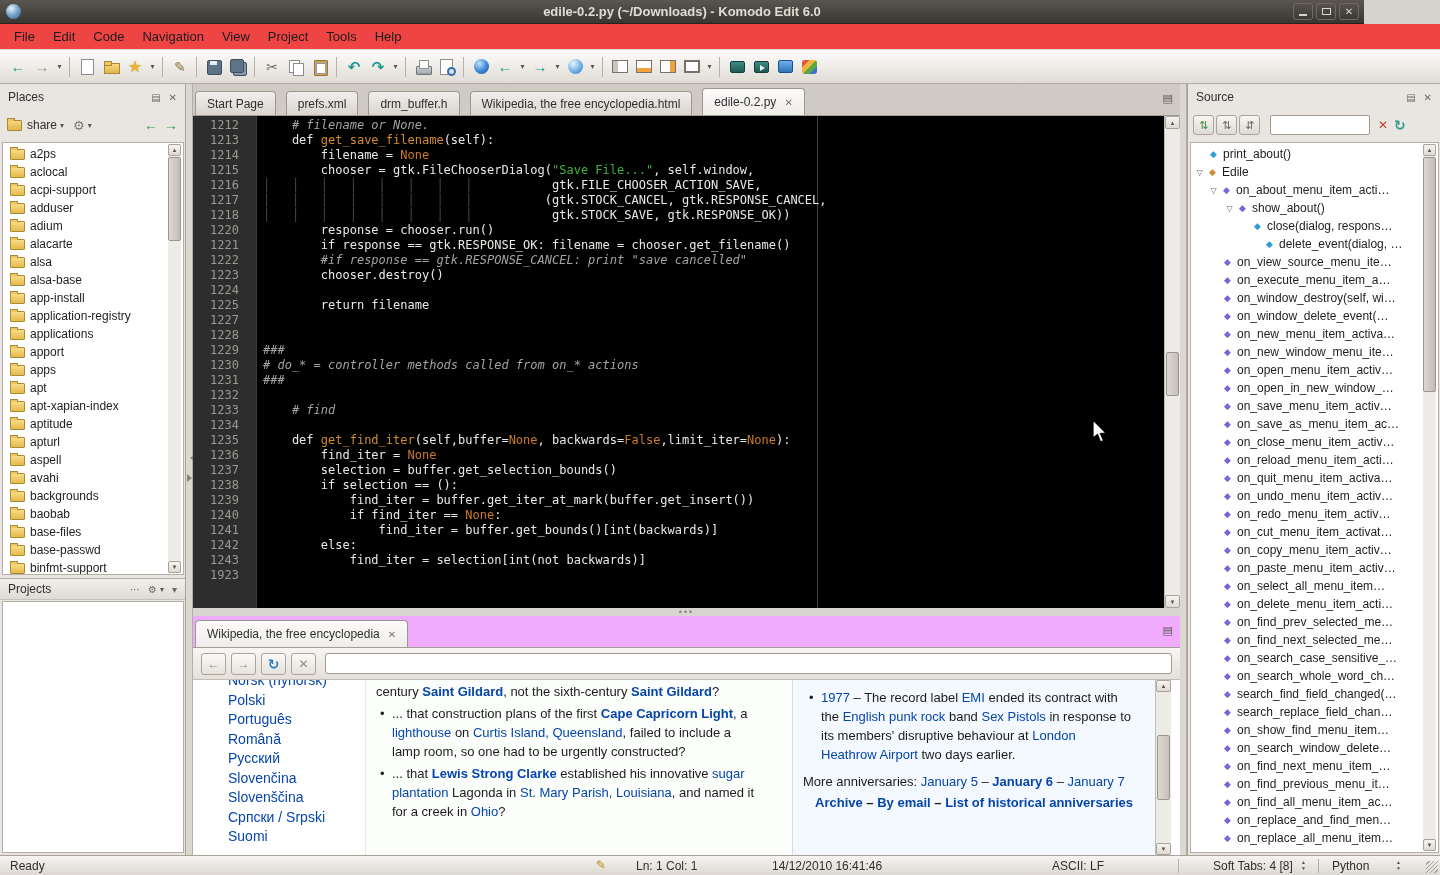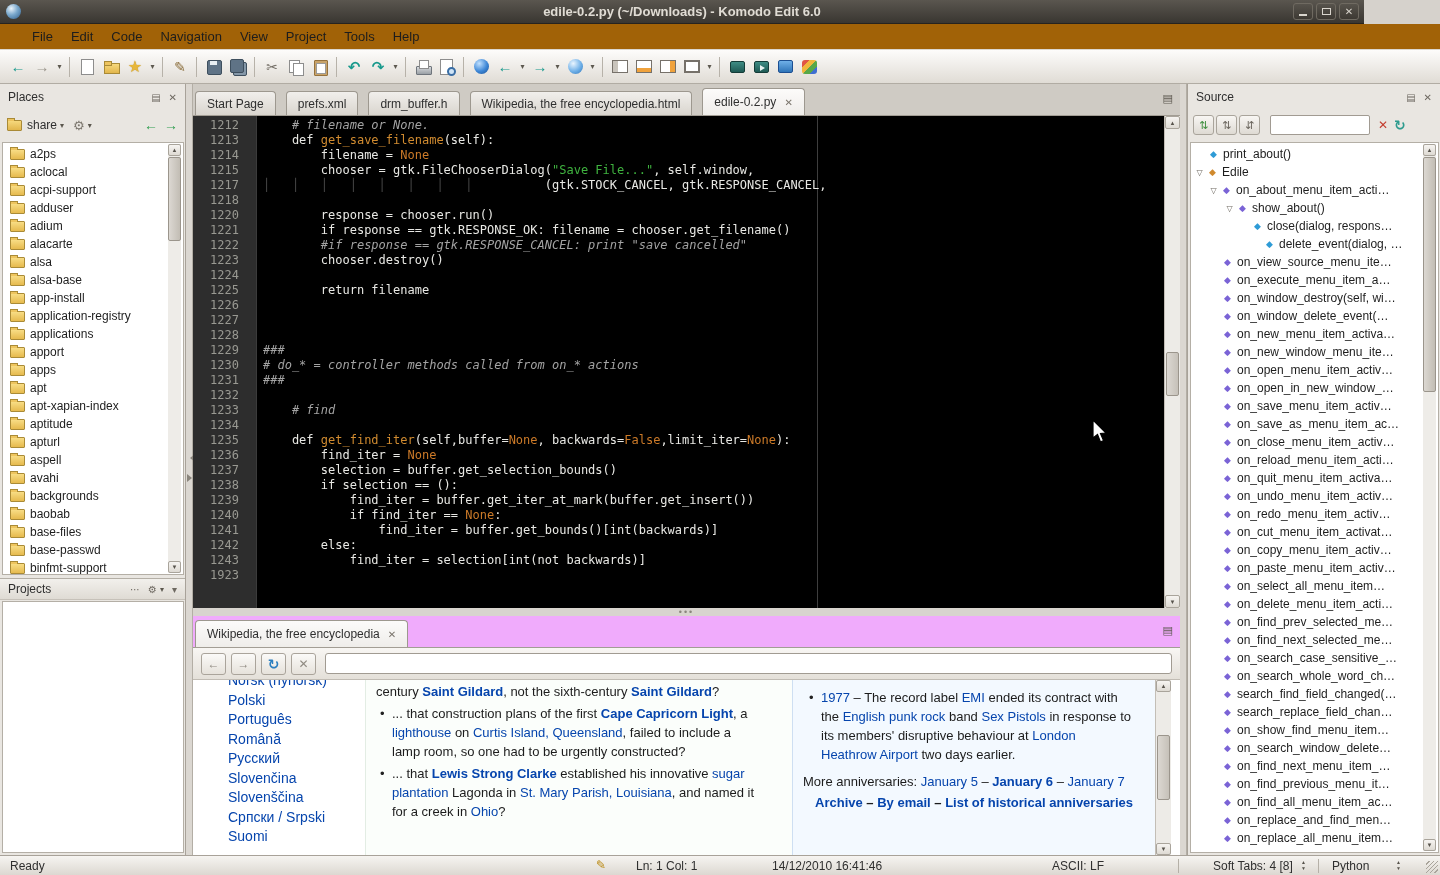--- a/index.html
+++ b/index.html
@@ -16,22 +16,22 @@
     background:radial-gradient(circle at 35% 30%,#eaf3fa,#7aa8cc 45%,#2d5c8a)}
   .title-text{flex:1;text-align:center;font-size:13px;font-weight:bold;color:#e0dcd4}
   .win-btns{position:absolute;right:5px;top:3px;display:flex;gap:3px}
   .winb{width:20px;height:17px;border:1px solid #6f6a61;border-radius:3px;
     background:linear-gradient(#57534c,#3d3933);color:#d9d5cd;font-size:10px;
     display:flex;align-items:center;justify-content:center}
   .wb-min{width:8px;height:2px;background:#d9d5cd;margin-top:7px}
   .wb-max{width:9px;height:7px;border:1px solid #d9d5cd}
 
   
-  .menubar{position:absolute;left:0;top:24px;width:1440px;height:26px;background:#a16207;
-    border-bottom:1px solid #dbd7d0;display:flex;align-items:center;padding-left:23px}
+  .menubar{position:absolute;left:0;top:24px;width:1440px;height:26px;background:#ef4444;
+    border-bottom:1px solid #dbd7d0;display:flex;align-items:center;padding-left:5px}
   .menu-item{font-size:13px;color:#1d1d1d;padding:4px 9px}
   .toolbar{position:absolute;left:0;top:50px;width:1440px;height:34px;
     background:linear-gradient(#fdfcfb,#e0dcd5);border-bottom:1px solid #b1aca3;
     display:flex;align-items:center;padding:0 6px}
   .tb{min-width:24px;height:26px;display:inline-flex;align-items:center;justify-content:center}
   .tb-caret{min-width:11px}
   .glyph{font-size:15px;line-height:1}
   .glyph.teal{color:#18998c;font-weight:bold}
   .glyph.dim{color:#9b968d;font-weight:bold}
   .glyph.dim2{color:#6f6a62;font-size:14px}
@@ -509,29 +509,29 @@
   </div>
 
   <div class="editor">
     <div class="gutter"></div>
     <div class="marginline"></div>
     <div class="code" id="code">
         <div class="crow"><span class="ln">1212</span><span class="ctext"><span class="tk-c">    # filename or None.</span></span></div>
         <div class="crow"><span class="ln">1213</span><span class="ctext"><span class="tk-d">    def </span><span class="tk-f">get_save_filename</span><span class="tk-d">(self):</span></span></div>
         <div class="crow"><span class="ln">1214</span><span class="ctext"><span class="tk-d">        filename = </span><span class="tk-o">None</span></span></div>
         <div class="crow"><span class="ln">1215</span><span class="ctext"><span class="tk-d">        chooser = gtk.FileChooserDialog(</span><span class="tk-s">"Save File..."</span><span class="tk-d">, self.window,</span></span></div>
+        <div class="crow"><span class="ln">1216</span><span class="ctext"><span class="tk-g">│   │   │   │   │   │   │   │   </span><span class="tk-d">        gtk.FILE_CHOOSER_ACTION_SAVE,</span></span></div>
         <div class="crow"><span class="ln">1217</span><span class="ctext"><span class="tk-g">│   │   │   │   │   │   │   │   </span><span class="tk-d">       (gtk.STOCK_CANCEL, gtk.RESPONSE_CANCEL,</span></span></div>
-        <div class="crow"><span class="ln">1218</span></div>
+        <div class="crow"><span class="ln">1218</span><span class="ctext"><span class="tk-g">│   │   │   │   │   │   │   │   </span><span class="tk-d">        gtk.STOCK_SAVE, gtk.RESPONSE_OK))</span></span></div>
         <div class="crow"><span class="ln">1220</span><span class="ctext"><span class="tk-d">        response = chooser.run()</span></span></div>
         <div class="crow"><span class="ln">1221</span><span class="ctext"><span class="tk-d">        if response == gtk.RESPONSE_OK: filename = chooser.get_filename()</span></span></div>
         <div class="crow"><span class="ln">1222</span><span class="ctext"><span class="tk-c">        #if response == gtk.RESPONSE_CANCEL: print "save cancelled"</span></span></div>
         <div class="crow"><span class="ln">1223</span><span class="ctext"><span class="tk-d">        chooser.destroy()</span></span></div>
         <div class="crow"><span class="ln">1224</span><span class="ctext"></span></div>
         <div class="crow"><span class="ln">1225</span><span class="ctext"><span class="tk-d">        return filename</span></span></div>
-        <div class="crow"><span class="ln">1226</span><span class="ctext"></span></div>
         <div class="crow"><span class="ln">1227</span><span class="ctext"></span></div>
         <div class="crow"><span class="ln">1228</span><span class="ctext"></span></div>
         <div class="crow"><span class="ln">1229</span><span class="ctext"><span class="tk-c">###</span></span></div>
         <div class="crow"><span class="ln">1230</span><span class="ctext"><span class="tk-c"># do_* = controller methods called from on_* actions</span></span></div>
         <div class="crow"><span class="ln">1231</span><span class="ctext"><span class="tk-c">###</span></span></div>
         <div class="crow"><span class="ln">1232</span><span class="ctext"></span></div>
         <div class="crow"><span class="ln">1233</span><span class="ctext"><span class="tk-c">    # find</span></span></div>
         <div class="crow"><span class="ln">1234</span><span class="ctext"></span></div>
         <div class="crow"><span class="ln">1235</span><span class="ctext"><span class="tk-d">    def </span><span class="tk-f">get_find_iter</span><span class="tk-d">(self,buffer=</span><span class="tk-o">None</span><span class="tk-d">, backwards=</span><span class="tk-o">False</span><span class="tk-d">,limit_iter=</span><span class="tk-o">None</span><span class="tk-d">):</span></span></div>
         <div class="crow"><span class="ln">1236</span><span class="ctext"><span class="tk-d">        find_iter = </span><span class="tk-o">None</span></span></div>

